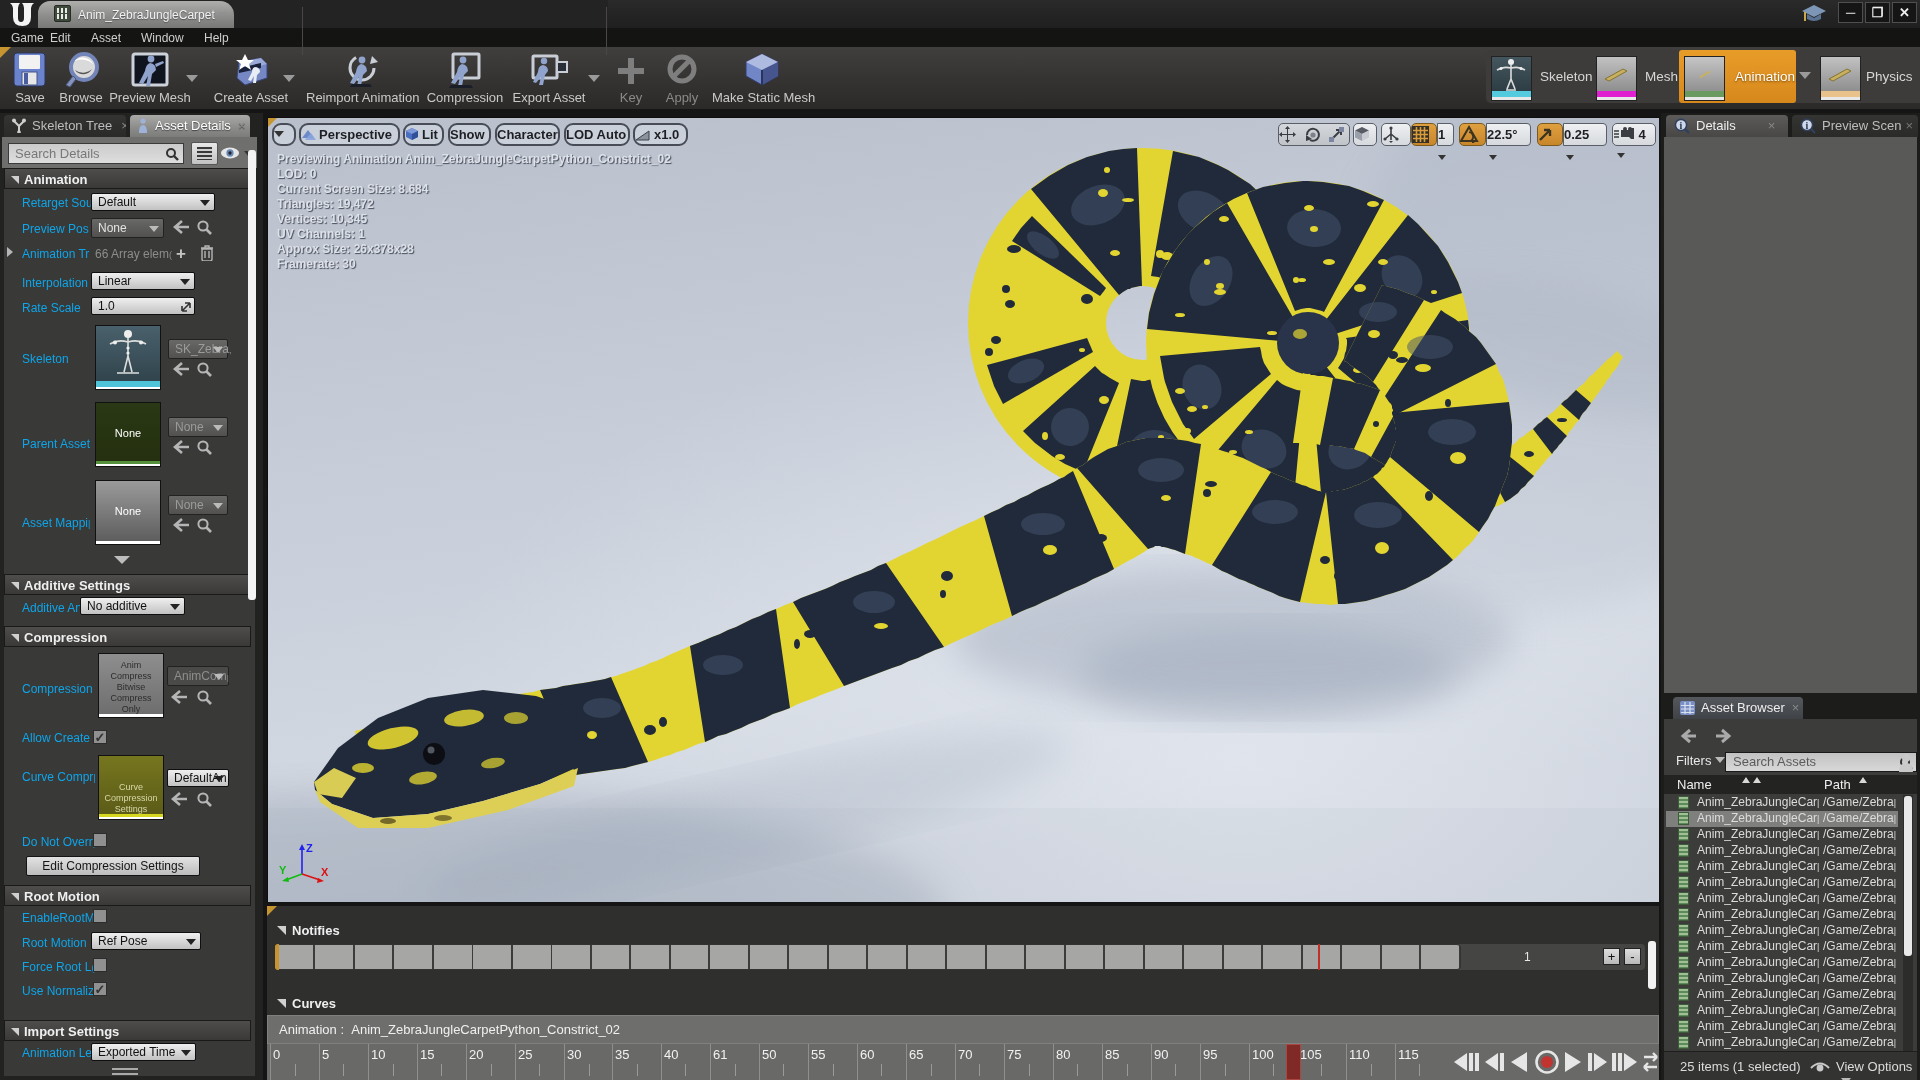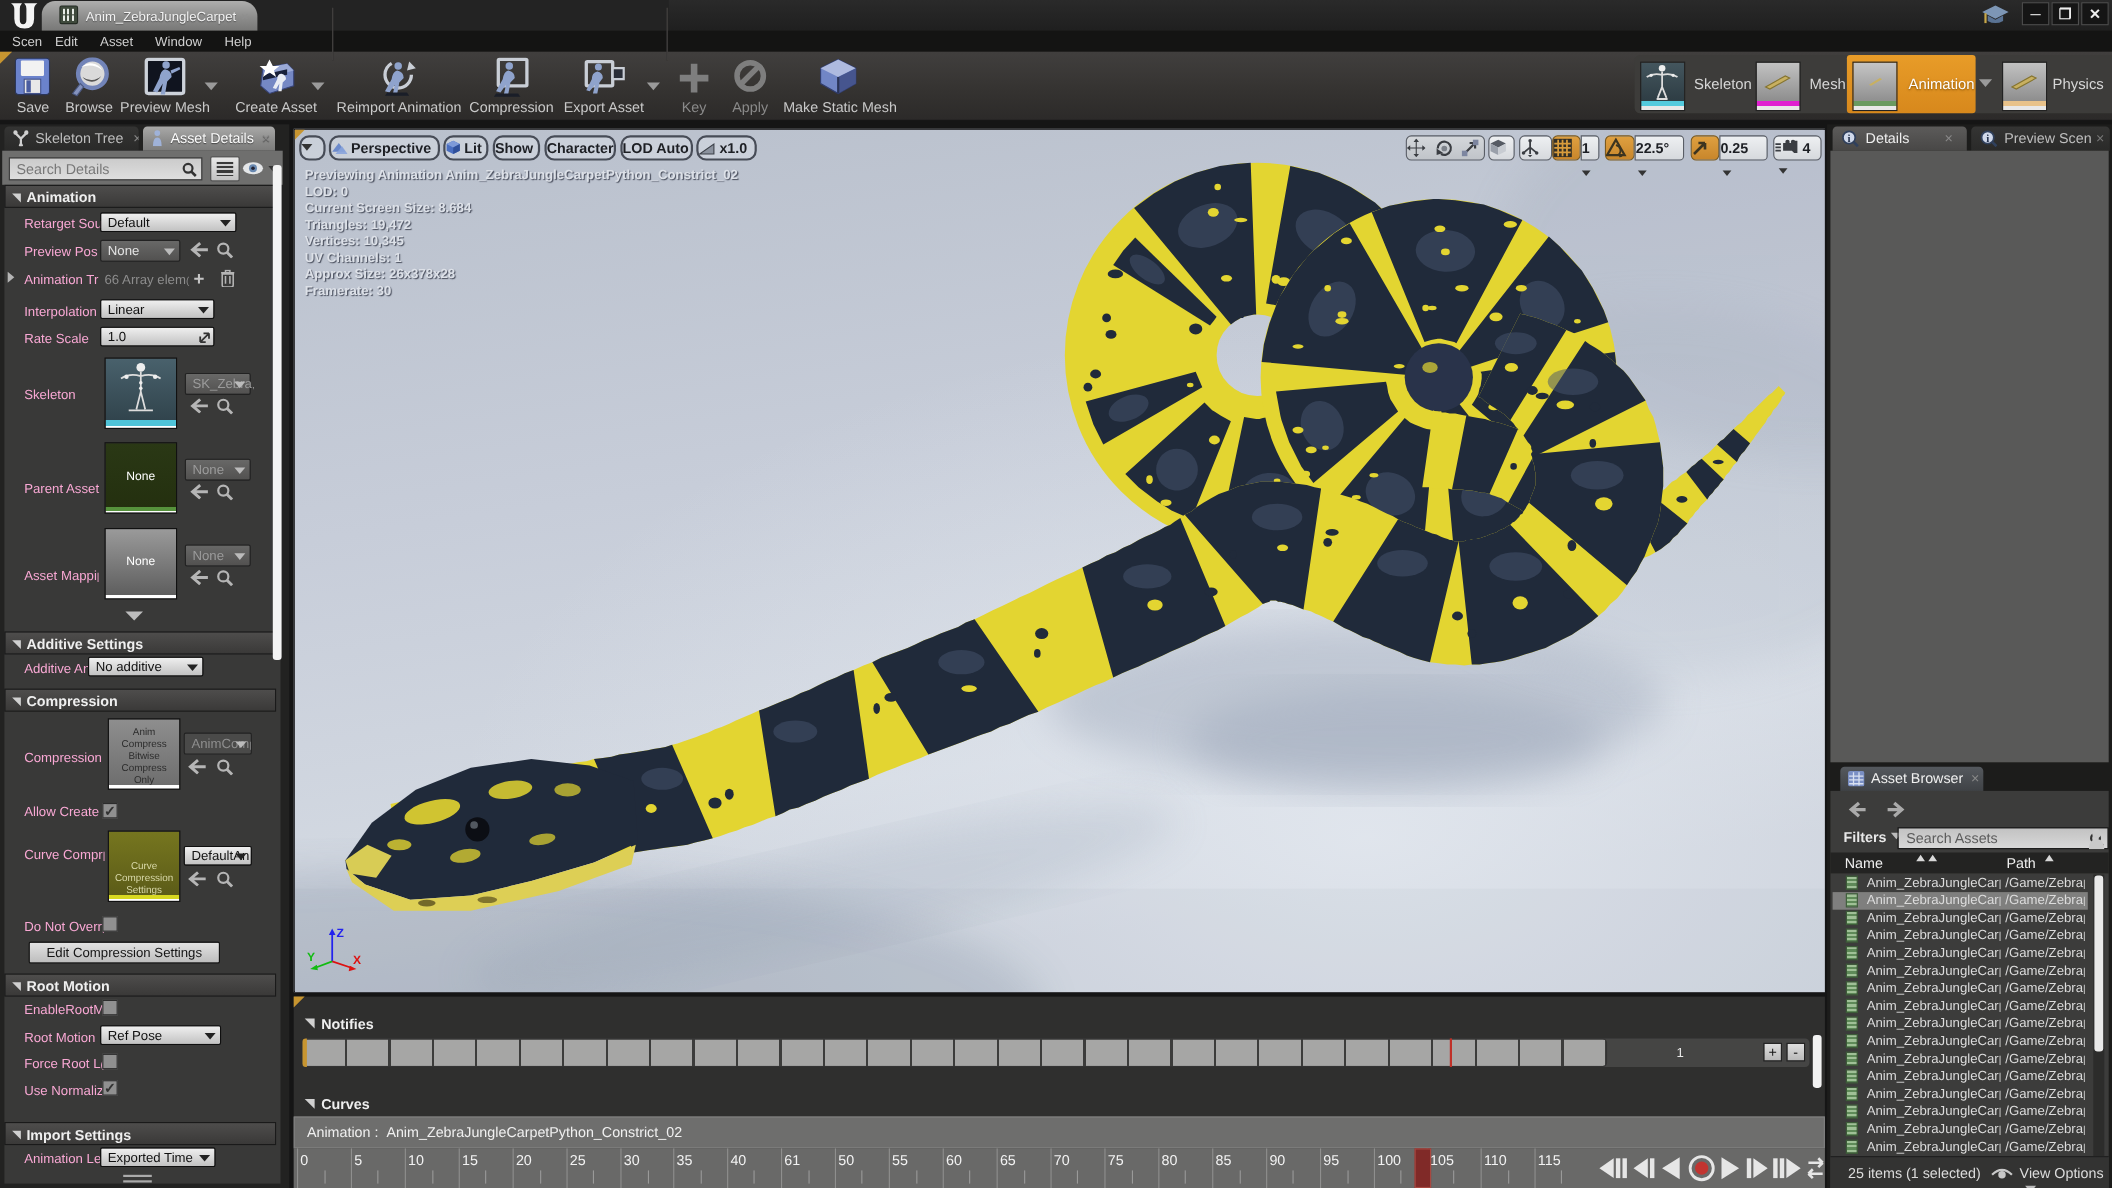--- a/index.html
+++ b/index.html
@@ -25,21 +25,21 @@
 #viewport{left:267px;top:117px;width:1392px;height:785px;background:#c3c9d4;border:1px solid #0e0e0e}
 #bottompanel{left:267px;top:906px;width:1392px;height:174px;background:#2f2f2e}
 
 .tab{position:absolute;height:22px;white-space:nowrap;overflow:hidden;border-radius:4px 4px 0 0;font-size:13px;color:#bdbdbd;line-height:22px}
 .tab.active{background:linear-gradient(#5c5b5a,#484746);color:#efefef}
 .tab.inactive{background:linear-gradient(#343433,#2a2a29)}
 .tab.light{background:linear-gradient(#a9a9a8,#8b8b8a 60%,#7c7c7b);color:#fdfdfd;text-shadow:0 1px 1px #444}
 
 .shdr{position:absolute;left:4px;width:247px;height:21px;background:linear-gradient(#4e4d4c,#3a3938);color:#efefef;font-weight:bold;font-size:13px;line-height:21px;border:1px solid #1a1a1a}
 .shdr:before{content:"";display:inline-block;width:0;height:0;border-left:8px solid transparent;border-top:8px solid #d0d0d0;margin:0 5px 0 6px}
-.rowlbl{position:absolute;color:#f9a8d4;font-size:12px}
+.rowlbl{position:absolute;color:#0ea5e9;font-size:12px}
 .dd{position:absolute;height:18px;background:linear-gradient(#efefef,#c2c2c2);border:1px solid #0f0f0f;border-radius:2px;color:#111;font-size:12px;line-height:16px;padding-left:6px}
 .dd:after{content:"";position:absolute;right:4px;top:6px;width:0;height:0;border-left:5px solid transparent;border-right:5px solid transparent;border-top:6px solid #222}
 .ddg{position:absolute;height:20px;background:linear-gradient(#686867,#525150);border:1px solid #222;border-radius:2px;color:#e3e3e3;font-size:12px;line-height:18px;padding-left:6px}
 .ddg:after{content:"";position:absolute;right:4px;top:7px;width:0;height:0;border-left:5px solid transparent;border-right:5px solid transparent;border-top:6px solid #bbb}
 .cb{position:absolute;width:14px;height:14px;background:#909090;border:1px solid #2c2c2c;color:#333;font-size:13px;font-weight:bold;line-height:14px;text-align:center}
 .thumb{position:absolute;width:66px;height:65px;border:1px solid #111;color:#fff;text-align:center}
 
 .vbtn{position:absolute;top:123px;height:23px;background:linear-gradient(#eef0f2,#d6d9dd);border:1px solid #5a5e66;border-radius:5px;color:#1d1f24;font-size:13px;font-weight:bold;line-height:21px;text-align:left}
 .vbtn.line{background:rgba(222,226,233,0.45);border:2px solid #474c57;border-radius:9px;line-height:19px}
 .vbtn.orange{background:linear-gradient(#dfa040,#c8862b);border-color:#7a5a20}
@@ -70,21 +70,21 @@
 <svg class="abs" style="left:1800px;top:3px" width="28" height="22" viewBox="0 0 28 22">
   <path d="M2 8 L14 2 L26 8 L14 14 Z" fill="#7d96b5"></path>
     <path d="M7 11 L7 16 Q14 20 21 16 L21 11 L14 15 Z" fill="#5a7394"></path>
     <rect x="4" y="9" width="2" height="9" fill="#c8a84a"></rect>
 </svg>
 <div class="winbtn" style="left:1838px">─</div>
 <div class="winbtn" style="left:1865px">❐</div>
 <div class="winbtn" style="left:1892px">✕</div>
 
 <div class="abs" id="menubar"></div>
-<div class="abs" style="top:31px;left:11px;color:#cfcfcf;font-size:12px">Scen</div>
+<div class="abs" style="top:31px;left:11px;color:#cfcfcf;font-size:12px">Game</div>
 <div class="abs" style="top:31px;left:50px;color:#cfcfcf;font-size:12px">Edit</div>
 <div class="abs" style="top:31px;left:91px;color:#cfcfcf;font-size:12px">Asset</div>
 <div class="abs" style="top:31px;left:141px;color:#cfcfcf;font-size:12px">Window</div>
 <div class="abs" style="top:31px;left:204px;color:#cfcfcf;font-size:12px">Help</div>
 
 <div class="abs" id="toolbar"></div>
 <div class="abs" style="left:0;top:47px;width:0;height:0;border-top:11px solid #c79530;border-right:11px solid transparent"></div>
 
 <div class="tbtn" style="left:8px;top:52px;width:44px">
 <svg class="ic" width="34" height="37" viewBox="0 0 34 37">
@@ -354,21 +354,21 @@
 
 <div class="tab active" style="left:1673px;top:697px;width:130px;background:linear-gradient(#55595e,#3f4246)"><svg style="margin:4px 6px -3px 7px" width="15" height="14" viewBox="0 0 15 14">
       <rect x="0" y="0" width="15" height="14" rx="2" fill="#7a8fc4"></rect>
       <path d="M1 4.5 H14 M1 8 H14 M1 11.5 H14 M5 1 V13 M10 1 V13" stroke="#d8e0f0" stroke-width="1.2"></path>
     </svg>Asset Browser<span style="color:#888;margin-left:7px">×</span></div>
 <div class="abs" style="left:1664px;top:719px;width:253px;height:361px;background:#3c3c3b"></div>
 <svg class="abs" style="left:1680px;top:728px" width="52" height="16" viewBox="0 0 52 16">
     <path d="M10 2 L3 8 L10 14 M3 8 L16 8" stroke="#aaa" stroke-width="3" fill="none"></path>
     <path d="M42 2 L49 8 L42 14 M36 8 L49 8" stroke="#aaa" stroke-width="3" fill="none"></path>
   </svg>
-<div class="abs" style="left:1676px;top:753px;color:#e8e8e8;font-size:13px;font-weight:bold">Filters<span style="display:inline-block;margin:0 0 2px 4px;width:0;height:0;border-left:5px solid transparent;border-right:5px solid transparent;border-top:6px solid #bbb"></span></div>
+<div class="abs" style="left:1676px;top:753px;color:#e8e8e8;font-size:13px;font-weight:normal">Filters<span style="display:inline-block;margin:0 0 2px 4px;width:0;height:0;border-left:5px solid transparent;border-right:5px solid transparent;border-top:6px solid #bbb"></span></div>
 <div class="abs" style="left:1725px;top:752px;width:192px;height:20px;background:linear-gradient(#c2c2c2,#d8d8d8);border:1px solid #191919;color:#5c5c5c;font-size:13px;line-height:18px;padding-left:7px">Search Assets
 <svg style="position:absolute;right:3px;top:3px" width="14" height="14" viewBox="0 0 14 14">
       <circle cx="6" cy="6" r="4" fill="none" stroke="#333" stroke-width="2"></circle>
       <path d="M9 9 L13 13" stroke="#333" stroke-width="2.4"></path>
     </svg></div>
 <svg class="abs" style="left:1898px;top:752px" width="17" height="20" viewBox="0 0 17 20">
     <circle cx="8" cy="6" r="4" fill="#c9c9c9"></circle>
     <path d="M1 20 q0-9 7-9 q7 0 7 9z" fill="#c9c9c9"></path>
   </svg>
 <div class="abs" style="left:1664px;top:775px;width:253px;height:19px;background:#232322;color:#efefef;font-size:13px">

